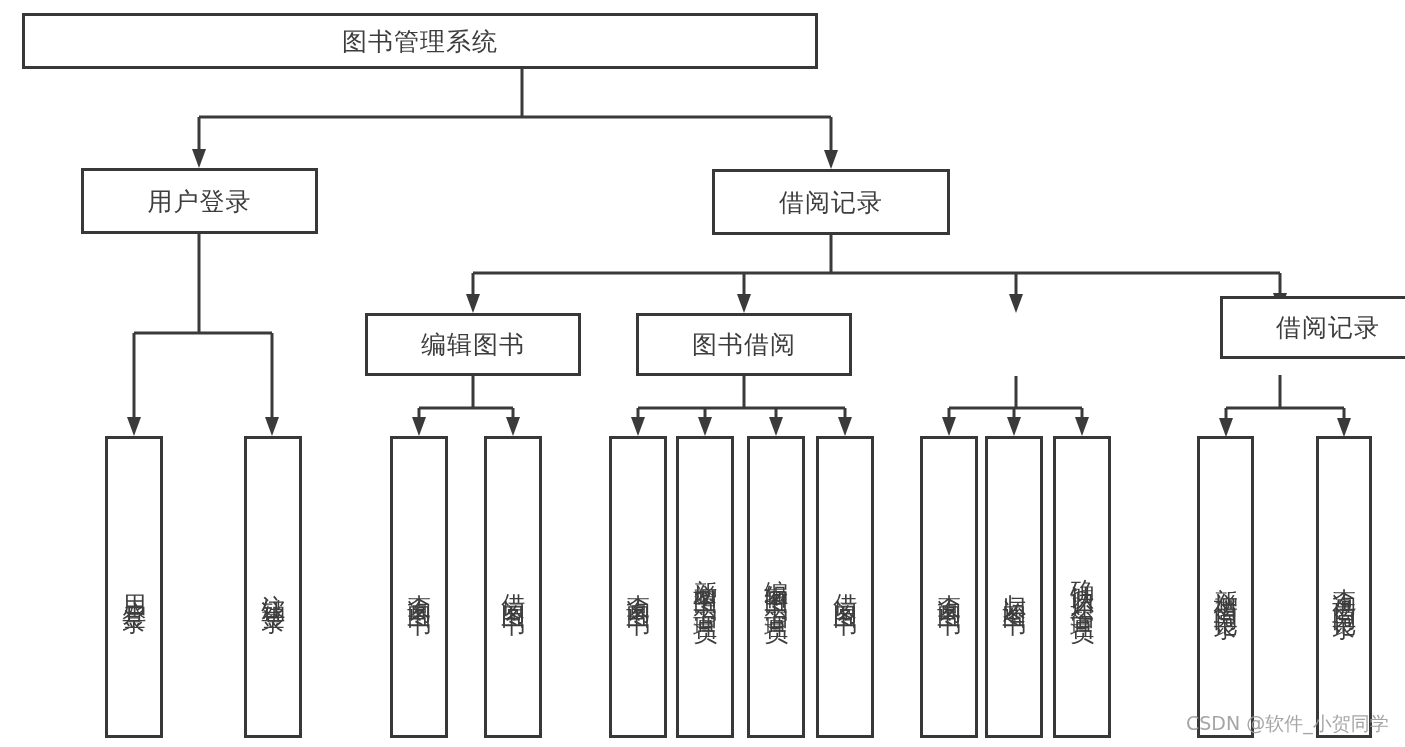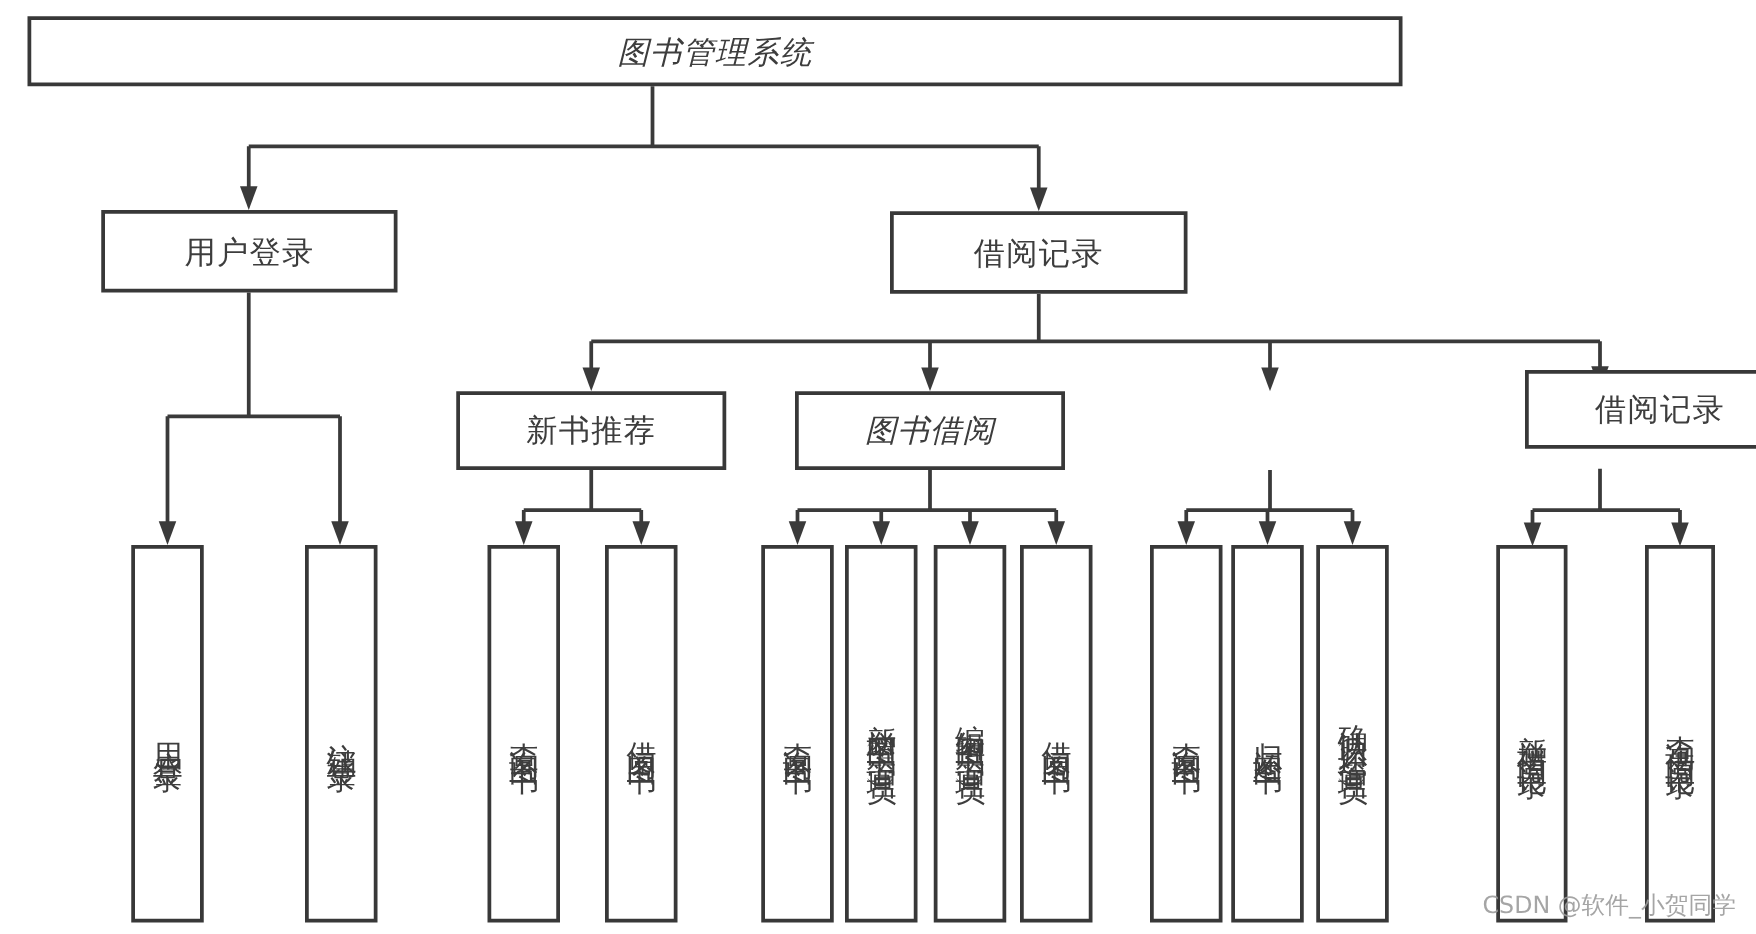--- a/index.html
+++ b/index.html
@@ -108,35 +108,35 @@
       <polygon points="769,417 783,417 776,436"></polygon>
       <polygon points="838,417 852,417 845,436"></polygon>
       <polygon points="942,417 956,417 949,436"></polygon>
       <polygon points="1007,417 1021,417 1014,436"></polygon>
       <polygon points="1075,417 1089,417 1082,436"></polygon>
       <polygon points="1219,418 1233,418 1226,437"></polygon>
       <polygon points="1337,418 1351,418 1344,437"></polygon>
     </g>
   </svg>
 
-  <div class="box h-label" style="left:22px; top:13px; width:1100px; height:56px;font-style:italic;">
+  <div class="box h-label" style="left:22px; top:13px; width:796px; height:56px;">
     <span>图书管理系统</span>
   </div>
 
   <div class="box h-label" style="left:81px; top:168px; width:237px; height:66px;">
     <span>用户登录</span>
   </div>
   <div class="box h-label" style="left:712px; top:169px; width:238px; height:66px;">
     <span>借阅记录</span>
   </div>
 
   <div class="box h-label" style="left:365px; top:313px; width:216px; height:63px;">
-    <span>新书推荐</span>
+    <span>编辑图书</span>
   </div>
-  <div class="box h-label" style="left:636px; top:313px; width:216px; height:63px;font-style:italic;">
+  <div class="box h-label" style="left:636px; top:313px; width:216px; height:63px;">
     <span>图书借阅</span>
   </div>
   <div class="box h-label" style="left:1172px; top:296px; width:216px; height:63px;margin-left:48px;">
     <span>借阅记录</span>
   </div>
 
   <div class="box leaf" style="left:105px;">
     <span>用户登录</span>
   </div>
   <div class="box leaf" style="left:244px;">

